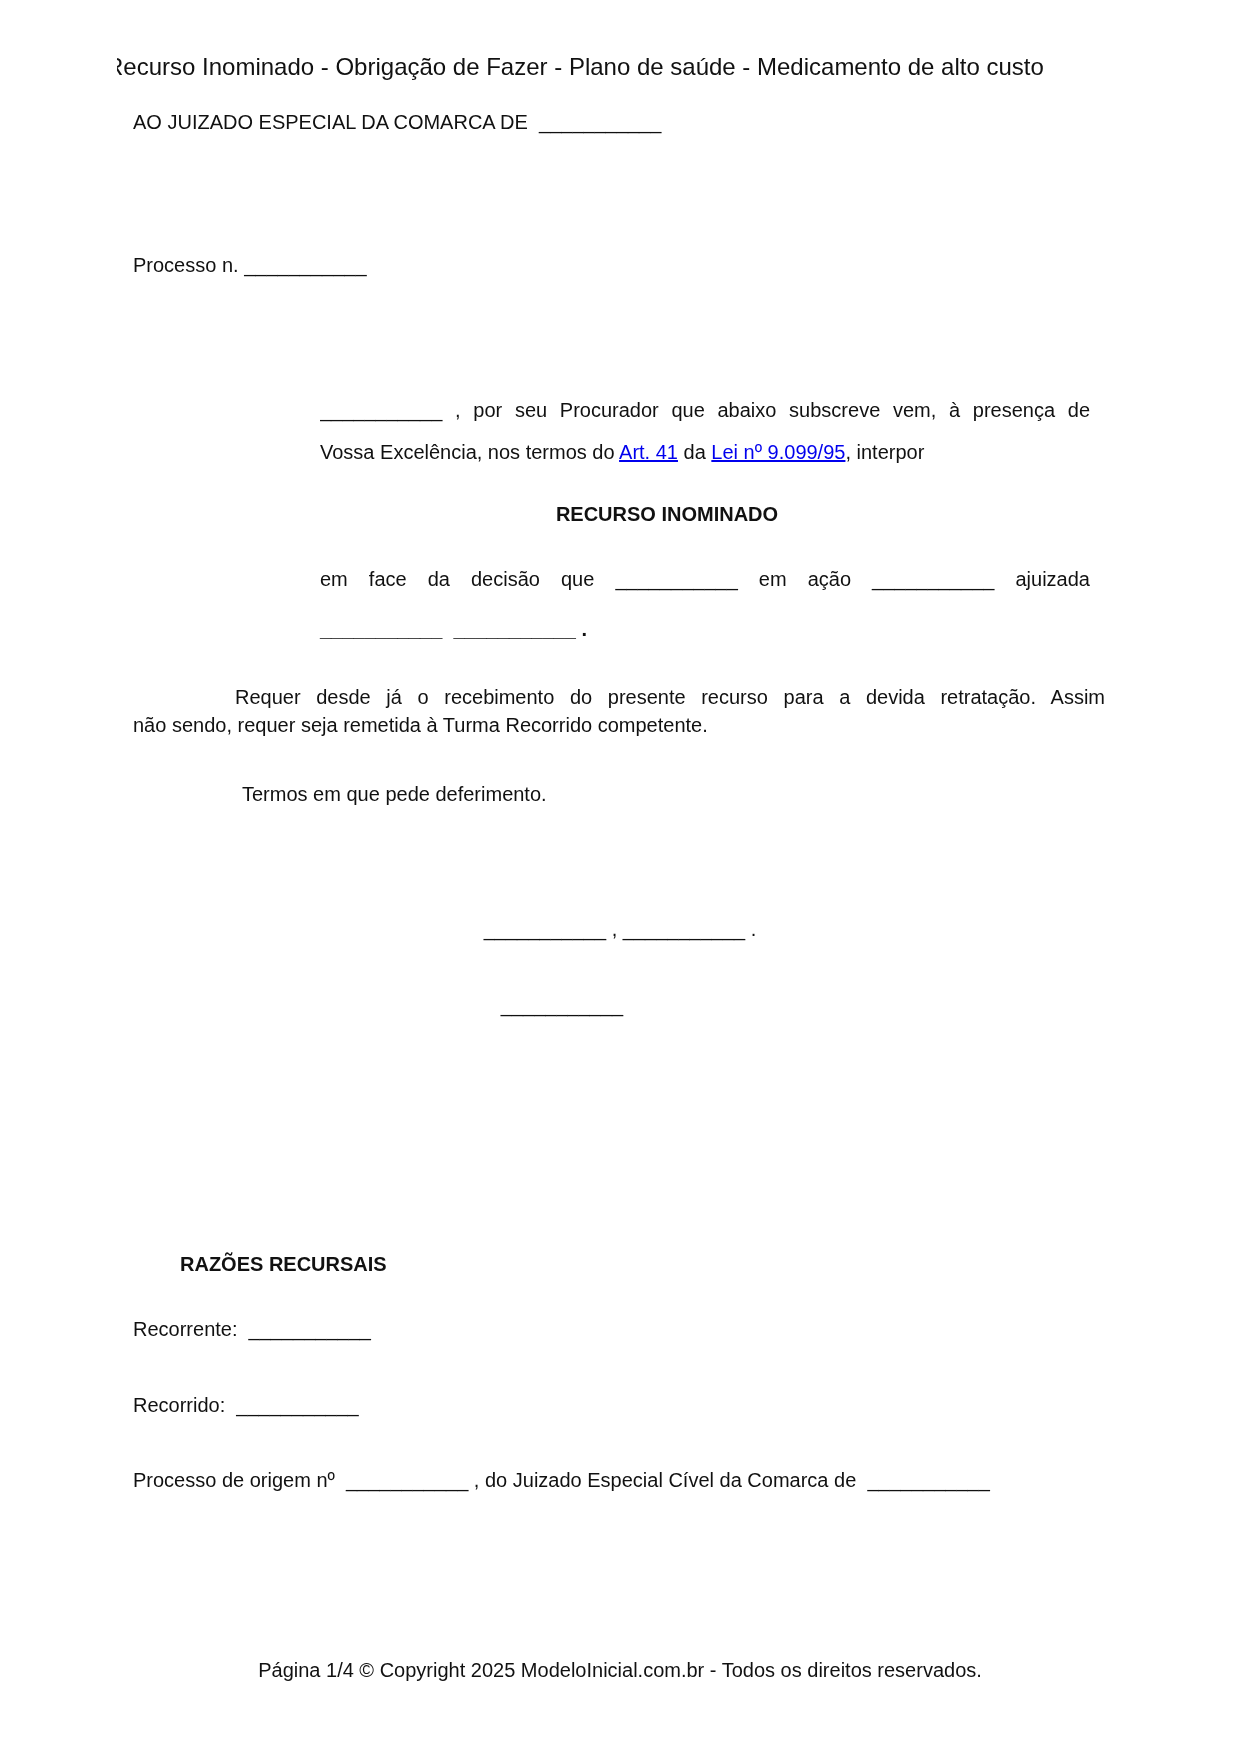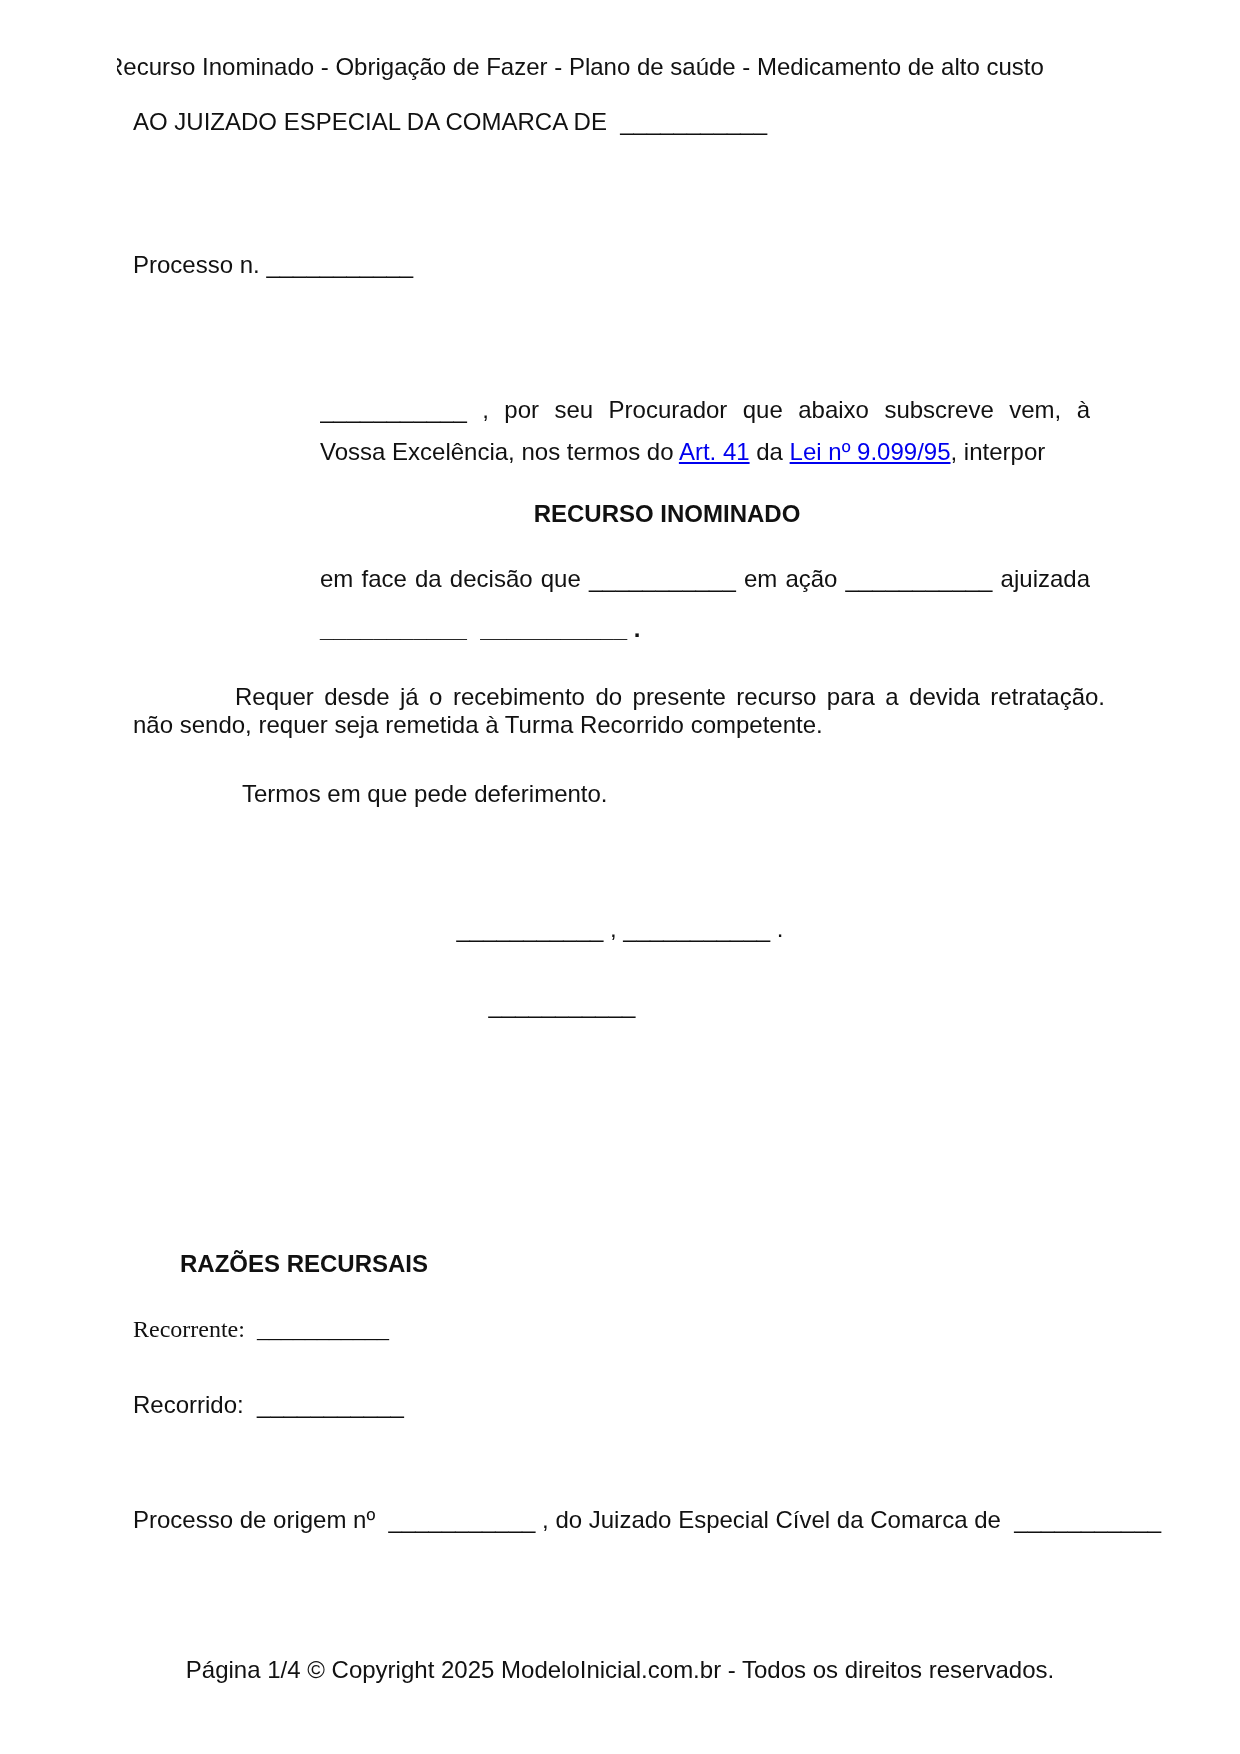--- a/index.html
+++ b/index.html
@@ -10,21 +10,21 @@
     position: relative;
     width: 1240px;
     height: 1754px;
     background: #ffffff;
     overflow: hidden;
     font-family: "Liberation Sans", "DejaVu Sans", sans-serif;
     color: #111111;
   }
   .line {
     position: absolute;
-    font-size: 24px;
+    font-size: 20px;
     line-height: 24px;
     white-space: nowrap;
   }
   .stretch {
     white-space: normal;
     text-align: justify;
     text-align-last: justify;
     overflow: hidden;
     height: 26px;
   }
@@ -79,19 +79,19 @@
 <div class="line" style="left:133px; top:713px;">não sendo, requer seja remetida à Turma Recorrido competente.</div>
 
 <div class="line" style="left:242px; top:782px;">Termos em que pede deferimento.</div>
 
 <div class="line center" style="left:0; top:917px; width:1240px;">___________ , ___________ .</div>
 
 <div class="line center" style="left:0; top:993px; width:1076px;padding-left:24px;">___________</div>
 
 <div class="line bold" style="left:133px; top:1252px;">RAZÕES RECURSAIS</div>
 
-<div class="line" style="left:133px; top:1317px;font-family:Liberation Serif, serif;">Recorrente: &nbsp;___________</div>
+<div class="line" style="left:133px; top:1317px;">Recorrente: &nbsp;___________</div>
 
 <div class="line" style="left:133px; top:1393px;">Recorrido: &nbsp;___________</div>
 
-<div class="line" style="left:133px; top:1468px;margin-top:40px;">Processo de origem nº &nbsp;___________ , do Juizado Especial Cível da Comarca de &nbsp;___________</div>
+<div class="line" style="left:133px; top:1468px;">Processo de origem nº &nbsp;___________ , do Juizado Especial Cível da Comarca de &nbsp;___________</div>
 
 <div class="line center" style="left:0; top:1658px; width:1240px;">Página 1/4 © Copyright 2025 ModeloInicial.com.br - Todos os direitos reservados.</div>
 
 </body></html>

